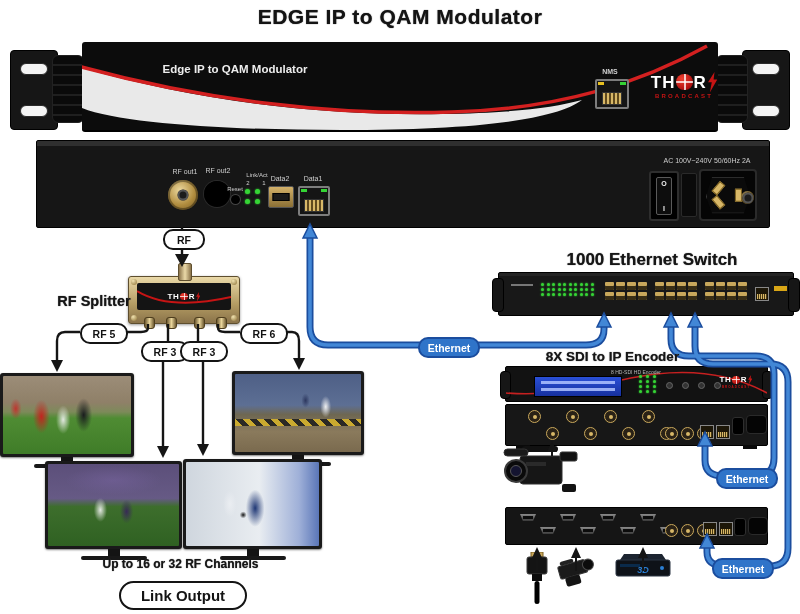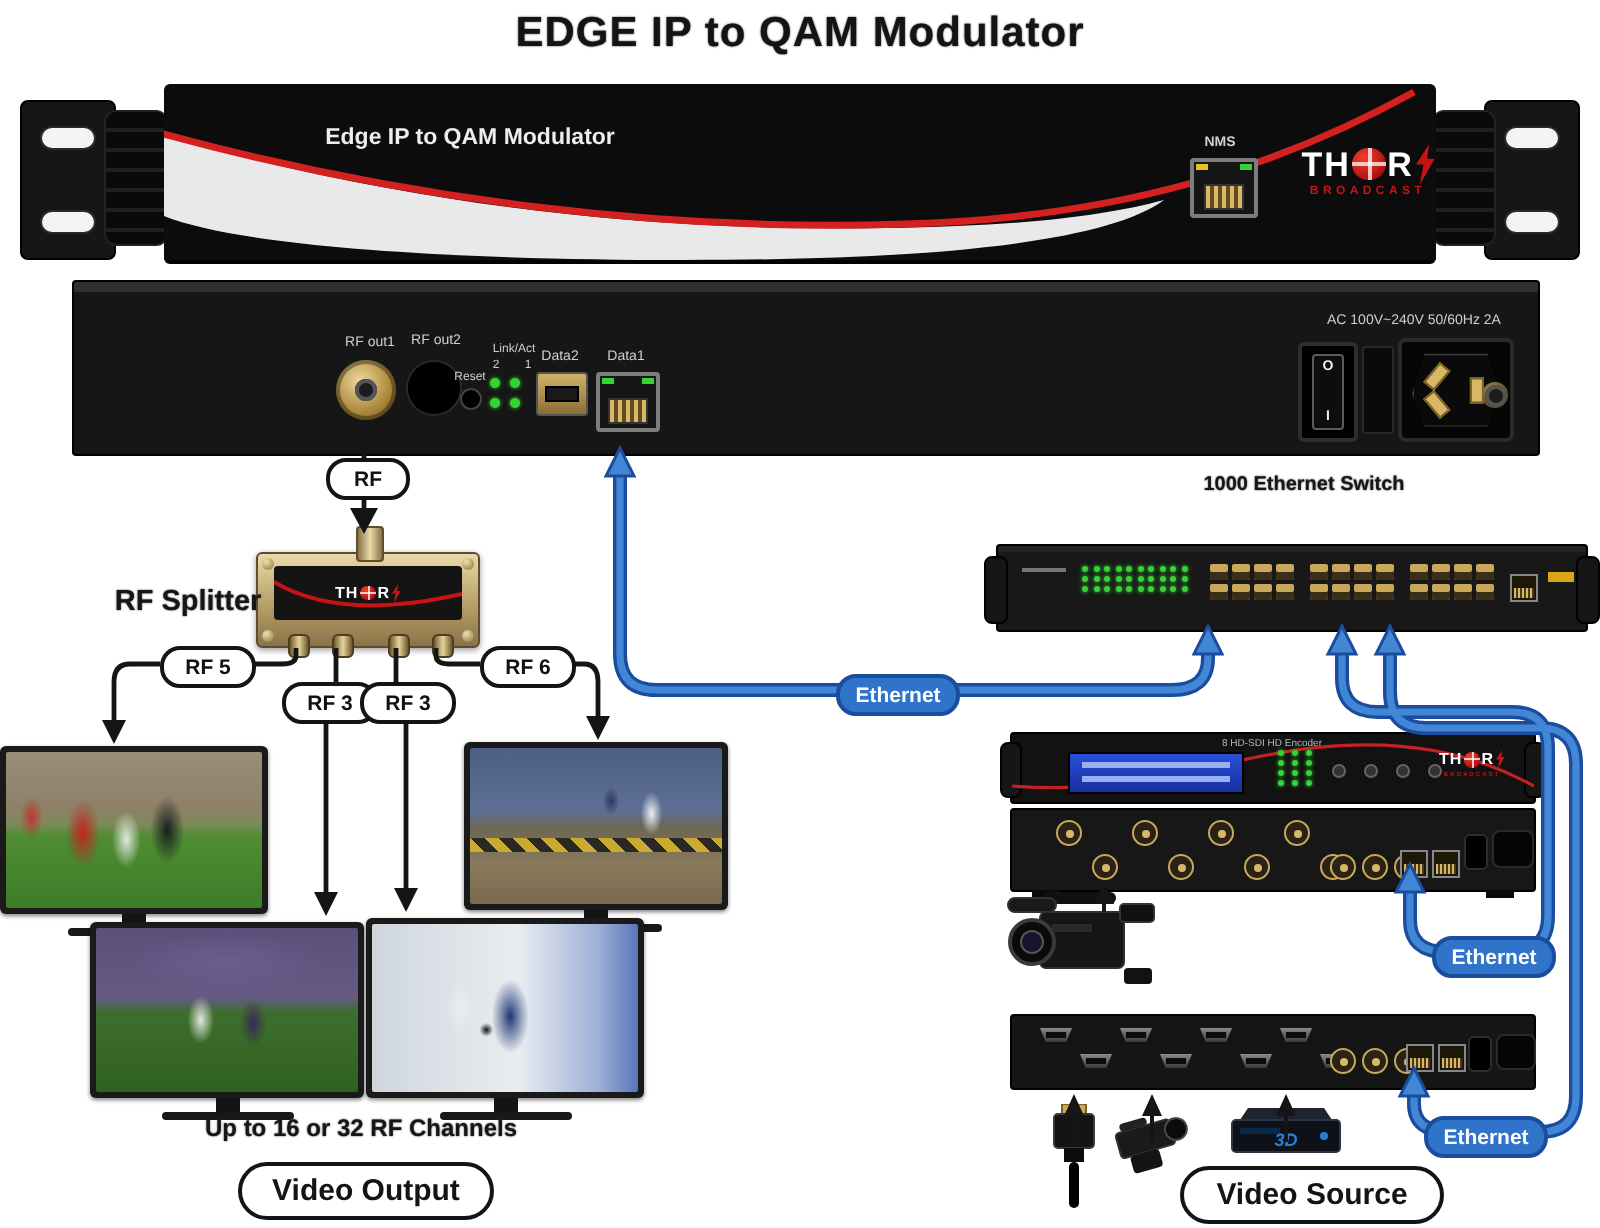--- a/index.html
+++ b/index.html
@@ -299,23 +299,23 @@
     <i class="neck"></i>
       <i class="foot"></i>
   </div>
   <div class="tv" style="left:183px;top:459px;width:133px;height:84px;">
     <div class="screen scr-hockey"></div>
     <i class="neck"></i>
       <i class="foot"></i>
   </div>
 
   <div class="h-title" style="left:88px;top:557px;width:185px;font-size:12px;z-index:8;">Up to 16 or 32 RF Channels</div>
-  <div class="pill" style="left:119px;top:581px;width:124px;height:25px;z-index:8;">Video Output</div>
-
-  <div class="h-title" style="left:552px;top:237px;width:200px;font-size:10px;z-index:8;">1000 Ethernet Switch</div>
+  <div class="pill" style="left:119px;top:581px;width:124px;height:25px;z-index:8;">Link Output</div>
+
+  <div class="h-title" style="left:552px;top:250px;width:200px;font-size:17px;z-index:8;">1000 Ethernet Switch</div>
   <div class="rack" style="left:498px;top:272px;width:294px;height:42px;background:linear-gradient(180deg,#242424 0 3px,#181818 3px);border:1px solid #000;border-radius:2px;">
     <div class="ear" style="left:-7px;top:5px;width:10px;height:32px;"></div>
     <div class="ear" style="right:-7px;top:5px;width:10px;height:32px;"></div>
     <div class="abs" style="left:12px;top:11px;width:22px;height:2px;background:#777;"></div>
     <div class="ledgrid" style="left:42px;top:10px;grid-template-columns:repeat(10,3px);gap:2px 2.5px;">
       <i class="dot" style="width:3px;height:3px;"></i>
     <i class="dot" style="width:3px;height:3px;"></i>
         <i class="dot" style="width:3px;height:3px;"></i>
         <i class="dot" style="width:3px;height:3px;"></i>
         <i class="dot" style="width:3px;height:3px;"></i>
@@ -375,20 +375,21 @@
         <i class="sport"></i>
         <i class="sport"></i>
       </div>
     <div class="abs" style="left:256px;top:14px;">
         <i class="rj45s" style="display:block;"></i>
       </div>
     <div class="sticker" style="left:275px;top:13px;"></div>
   </div>
 
 
+  <div class="h-title" style="left:520px;top:349px;width:185px;font-size:13.5px;z-index:8;">8X SDI to IP Encoder</div>
   <div class="rack" style="left:505px;top:366px;width:261px;height:34px;background:#121212;border:1px solid #000;border-radius:2px;">
     <div class="ear" style="left:-6px;top:4px;width:9px;height:26px;"></div>
     <div class="ear" style="right:-6px;top:4px;width:9px;height:26px;"></div>
     <svg style="position:absolute;inset:0;width:100%;height:100%;" viewBox="0 0 261 34" preserveAspectRatio="none">
       <path d="M0,26 C60,31 105,12 150,7 C195,2 230,9 261,26" stroke="#c62020" stroke-width="1.6" fill="none"></path>
     </svg>
     <div class="tinytext" style="left:60px;top:2px;width:140px;">8 HD-SDI HD Encoder</div>
     <div class="lcd" style="left:28px;top:9px;width:86px;height:19px;">
       <i style="top:4px;"></i>
       <i style="top:11px;"></i>
@@ -505,21 +506,20 @@
     </g>
   </svg>
   <svg class="icon-svg" style="left:612px;top:552px;" width="62" height="30" viewBox="0 0 62 30">
     <polygon points="8,8 54,8 50,2 12,2" fill="#1c2430"></polygon>
     <rect x="4" y="8" width="54" height="16" rx="2" fill="#0e1218" stroke="#2a3442"></rect>
     <rect x="8" y="12" width="20" height="3" fill="#0a2a4a"></rect>
     <circle cx="50" cy="16" r="2" fill="#2a7fd4"></circle>
     <text x="31" y="21" text-anchor="middle" font-size="9" font-weight="bold" font-style="italic" fill="#2a7fd4" font-family="Liberation Sans, sans-serif">3D</text>
   </svg>
 
-  <div class="pill" style="left:590px;top:583px;width:128px;height:25px;z-index:8;">Video Source</div>
 
   <svg class="wires" width="800" height="614" viewBox="0 0 800 614">
 
     <path class="blk" d="M182,224 V231"></path>
     <path class="blk" d="M182,247 V256"></path>
     <polygon class="ah" points="175,254 189,254 182,267"></polygon>
     <path class="blk" d="M148,324 V328 Q148,332 141,332 H124"></path>
     <path class="blk" d="M80,332 H65 Q57,332 57,341 V362"></path>
     <polygon class="ah" points="51,360 63,360 57,372"></polygon>
     <path class="blk" d="M168,324 V341"></path>

